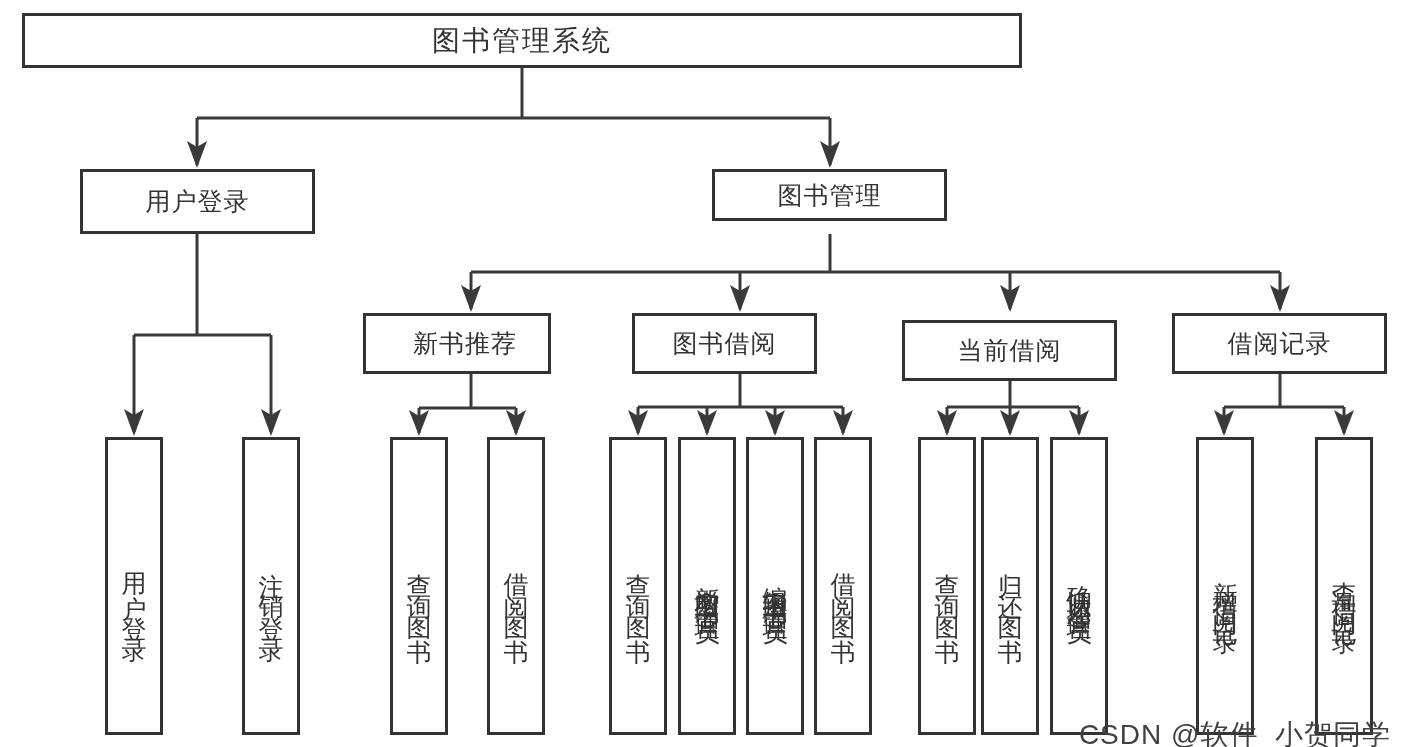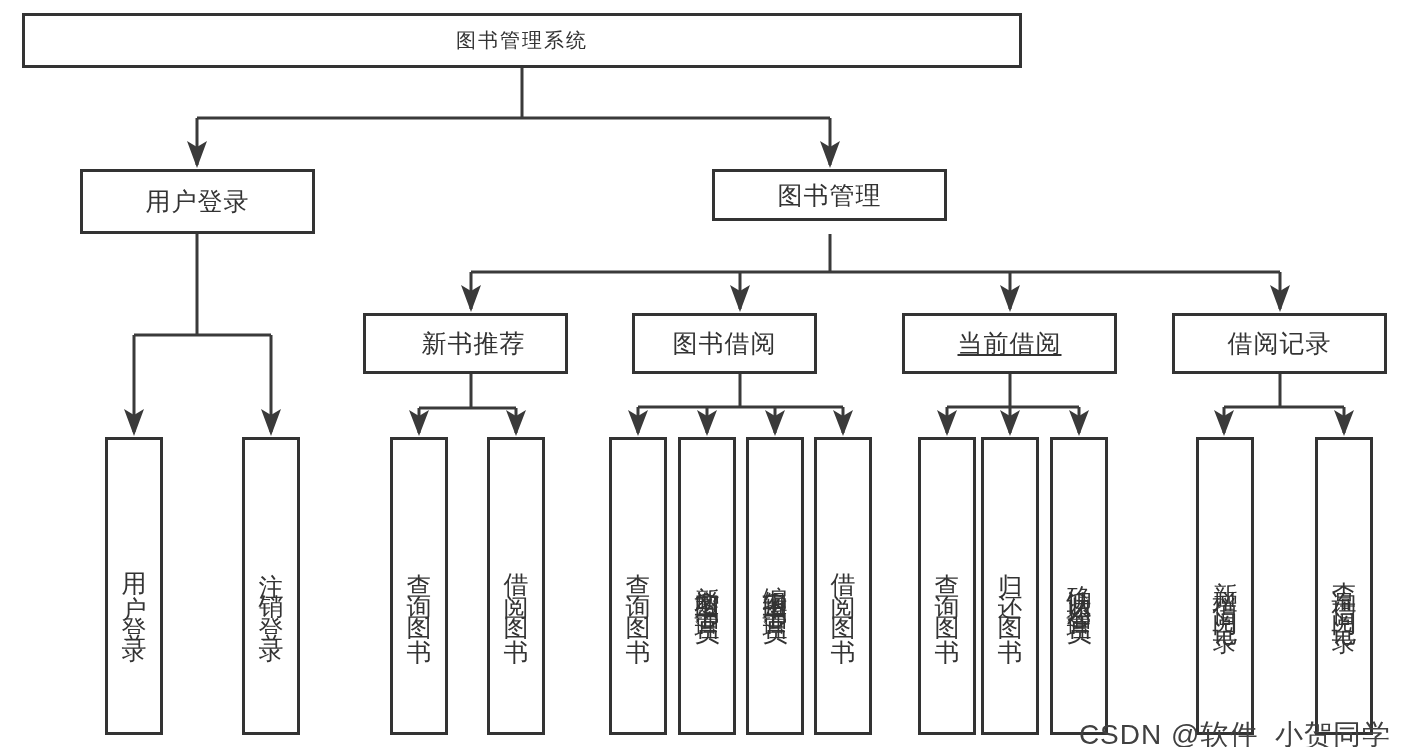--- a/index.html
+++ b/index.html
@@ -26,21 +26,21 @@
     box-sizing: border-box;
     border: 3px solid #333333;
     background: #ffffff;
     color: #333333;
     display: flex;
     align-items: center;
     justify-content: center;
     text-align: center;
   }
   .h-node { font-size: 25px; letter-spacing: 1px; }
-  .root-node { font-size: 20px; letter-spacing: 2px; }
+  .root-node { font-size: 28px; letter-spacing: 2px; }
   .leaf {
     width: 58px;
     top: 437px;
     height: 298px;
   }
   .leaf .vtext {
     writing-mode: vertical-rl;
     text-orientation: mixed;
     font-size: 25px;
     line-height: 1;
@@ -109,27 +109,27 @@
     <span>图书管理系统</span>
   </div>
 
   <div class="node h-node" style="left:80px; top:169px; width:235px; height:65px;">
     <span>用户登录</span>
   </div>
   <div class="node h-node" style="left:712px; top:169px; width:235px; height:52px;">
     <span>图书管理</span>
   </div>
 
-  <div class="node h-node" style="left:363px; top:313px; width:205px; height:61px;padding-left:16px;">
+  <div class="node h-node" style="left:363px; top:313px; width:188px; height:61px;padding-left:16px;">
     <span>新书推荐</span>
   </div>
   <div class="node h-node" style="left:632px; top:313px; width:185px; height:61px;">
     <span>图书借阅</span>
   </div>
-  <div class="node h-node" style="left:902px; top:313px; width:215px; height:61px;text-decoration:underline;">
+  <div class="node h-node" style="left:902px; top:320px; width:215px; height:61px;">
     <span>当前借阅</span>
   </div>
   <div class="node h-node" style="left:1172px; top:313px; width:215px; height:61px;">
     <span>借阅记录</span>
   </div>
 
   <div class="node leaf v4" style="left:105px;">
     <span class="vtext">用户登录</span>
   </div>
   <div class="node leaf v4" style="left:242px;">

